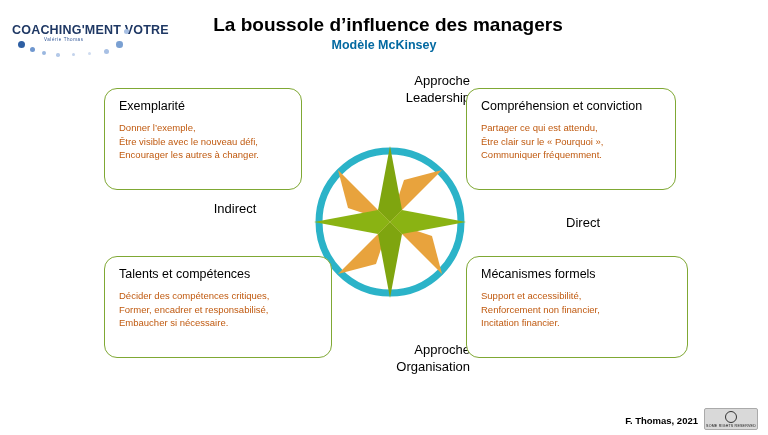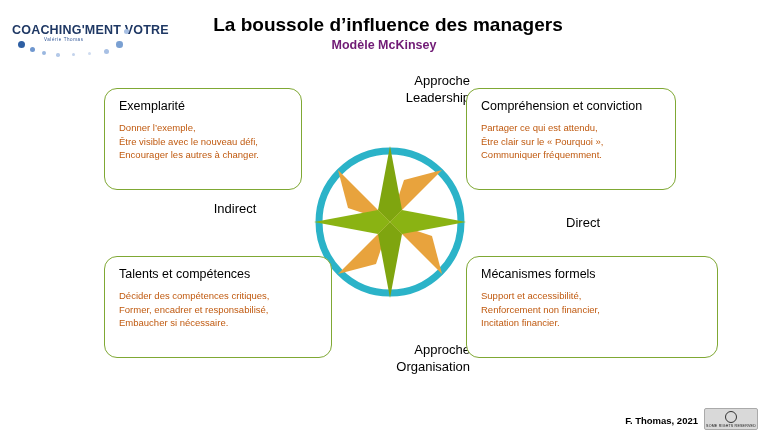--- a/index.html
+++ b/index.html
@@ -69,21 +69,21 @@
     font-weight: bold;
     color: #000000;
   }
   #subtitle {
     position: absolute;
     left: 0; right: 0;
     top: 38px;
     text-align: center;
     font-size: 12.5px;
     font-weight: bold;
-    color: #701a75;
+    color: #0369a1;
   }
 
   
   .axis-label {
     position: absolute;
     font-size: 13px;
     color: #000000;
     text-align: right;
     line-height: 17px;
     white-space: pre-line;
@@ -124,21 +124,21 @@
     top: 32px;
     right: 20px;
     font-size: 9.5px;
     color: #c05a10;
     line-height: 13.5px;
     white-space: pre-line;
   }
   #box-tl { left: 104px; top: 88px;  width: 198px; height: 102px; }
   #box-tr { left: 466px; top: 88px;  width: 210px; height: 102px; }
   #box-bl { left: 104px; top: 256px; width: 228px; height: 102px; }
-  #box-br { left: 466px; top: 256px; width: 252px; height: 102px; }
+  #box-br { left: 466px; top: 256px; width: 222px; height: 102px; }
 
   
   #footer {
     position: absolute;
     right: 70px;
     bottom: 9px;
     font-size: 9.5px;
     font-weight: bold;
     color: #000000;
     white-space: nowrap;

